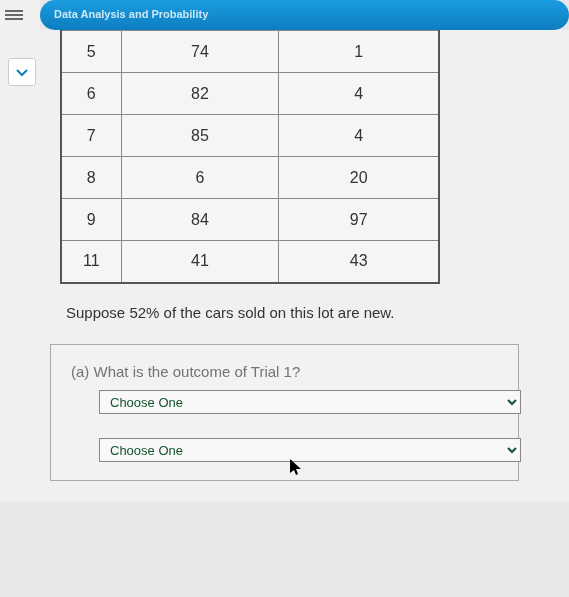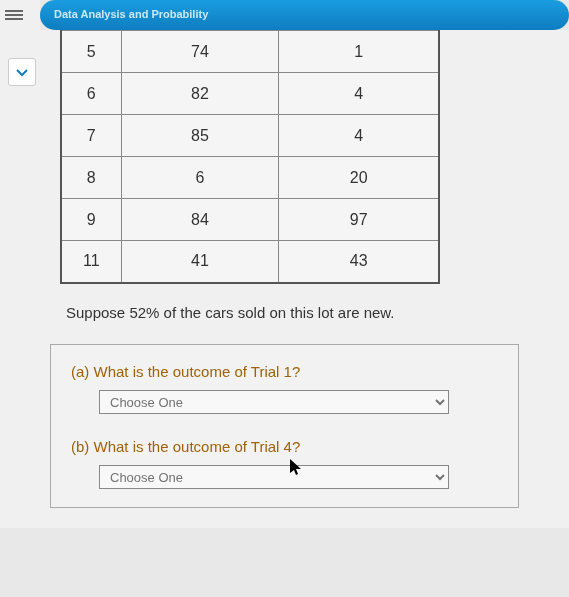--- a/index.html
+++ b/index.html
@@ -100,33 +100,33 @@
       margin-top: 10px;
     }
     .question-item {
       margin-bottom: 24px;
     }
     .question-item:last-child {
       margin-bottom: 0;
     }
     .question-label {
       font-size: 15px;
-      color: #a16207;
+      color: #737373;
       margin-bottom: 10px;
     }
     .select-wrapper {
       margin-left: 28px;
     }
     .dropdown {
-      width: 350px;
+      width: 422px;
       padding: 3px 6px;
       font-size: 13px;
       border: 1px solid #888;
       background: #f8f8f8;
-      color: #737373;
+      color: #14532d;
       height: 24px;
     }
     .cursor-arrow {
       position: absolute;
       left: 290px;
       top: 459px;
       font-size: 16px;
       color: #000;
       pointer-events: none;
       z-index: 100;
@@ -215,21 +215,20 @@
   <div class="question-box">
     <div class="question-item">
       <div class="question-label">(a)  What is the outcome of Trial 1?</div>
       <div class="select-wrapper">
         <select class="dropdown">
           <option>Choose One</option>
         </select>
       </div>
     </div>
     <div class="question-item">
-      <div class="question-label">(b)  What is the outcome of Trial 4?</div>
       <div class="select-wrapper">
         <select class="dropdown">
           <option>Choose One</option>
         </select>
       </div>
     </div>
   </div>
 </div>
 
 <div class="cursor-arrow">

